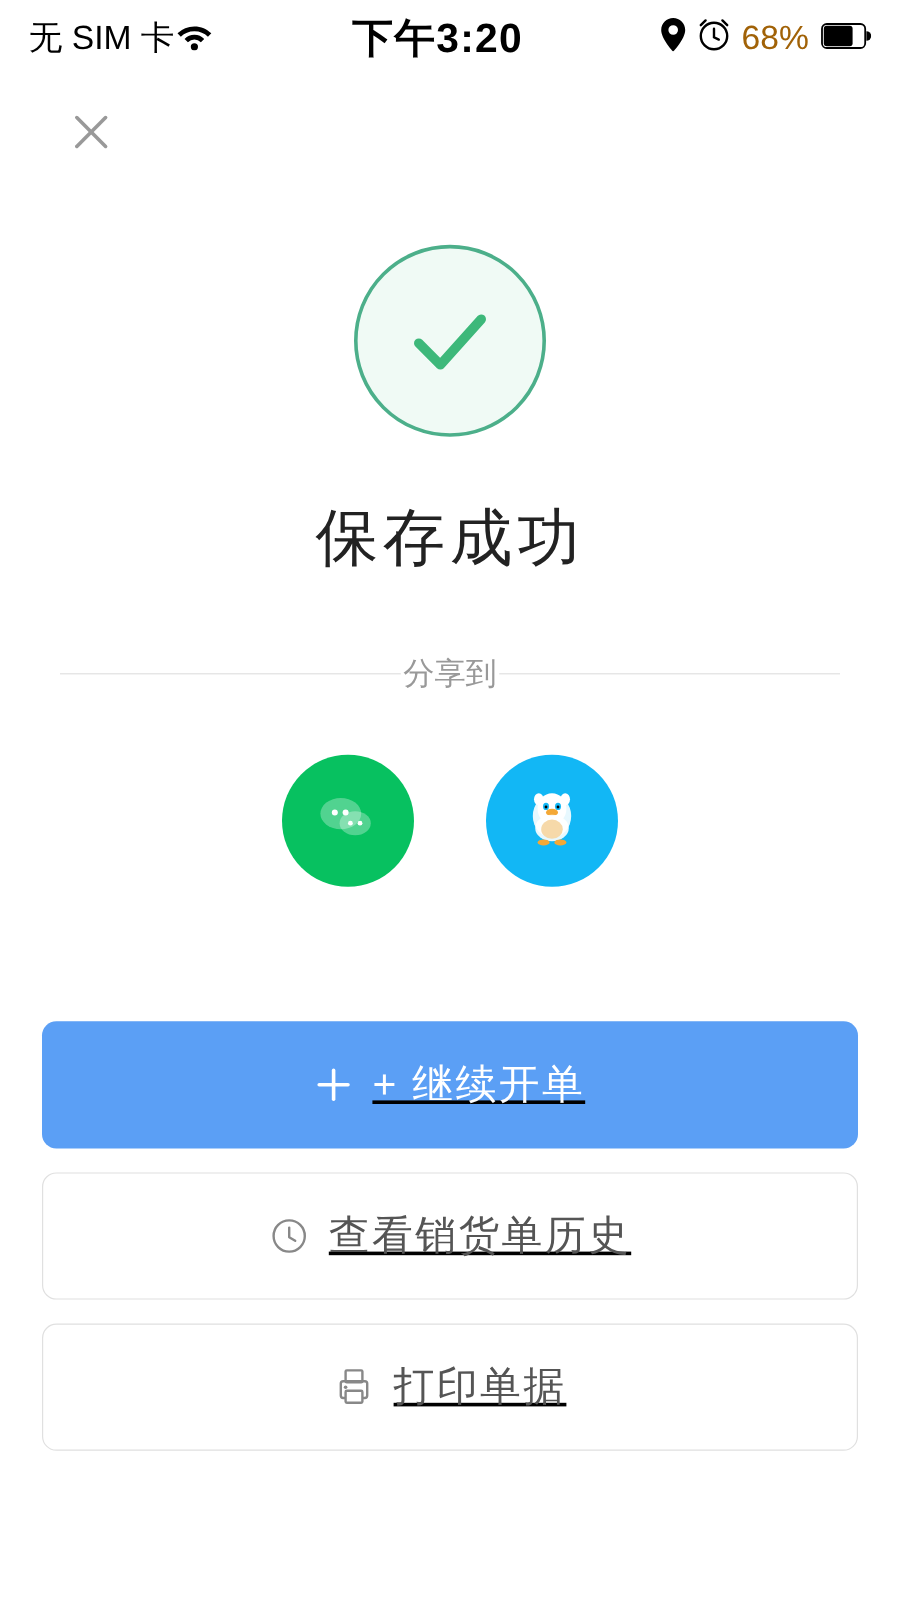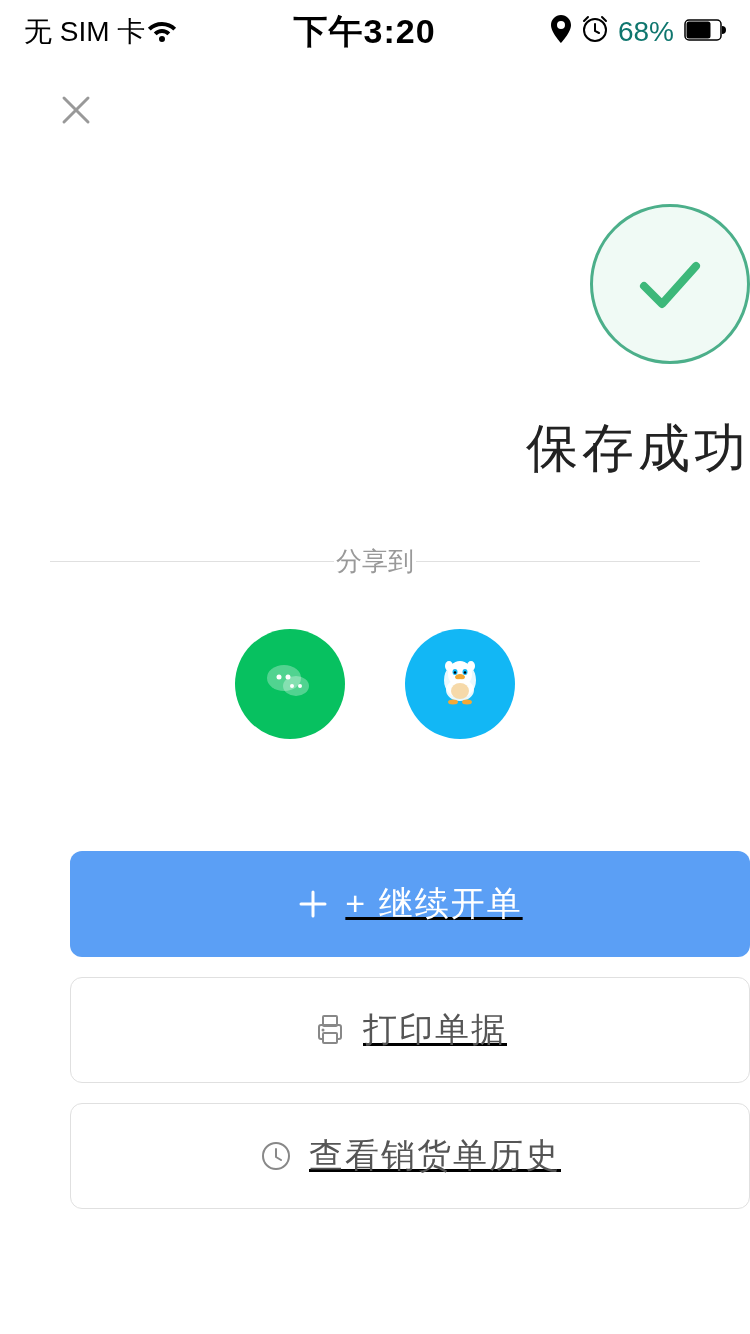--- a/index.html
+++ b/index.html
@@ -43,21 +43,21 @@
       font-weight: 700;
       color: #000;
       letter-spacing: 1px;
     }
 
     .status-right {
       display: flex;
       align-items: center;
       gap: 10px;
       font-size: 28px;
-      color: #0f766e;
+      color: #a16207;
     }
 
     
     .close-btn {
       position: absolute;
       top: 80px;
       left: 46px;
       width: 60px;
       height: 60px;
       display: flex;
@@ -68,21 +68,21 @@
 
     .close-btn svg {
       width: 44px;
       height: 44px;
     }
 
     
     .main-content {
       display: flex;
       flex-direction: column;
-      align-items: flex-end;
+      align-items: center;
       padding-top: 100px;
     }
 
     
     .success-circle {
       width: 160px;
       height: 160px;
       border-radius: 50%;
       border: 3px solid #4caf8a;
       background: #f0faf5;
@@ -315,31 +315,31 @@
     <button class="action-btn action-btn-primary">
       <svg width="32" height="32" viewBox="0 0 32 32" fill="none">
         <line x1="16" y1="4" x2="16" y2="28" stroke="white" stroke-width="3" stroke-linecap="round"></line>
         <line x1="4" y1="16" x2="28" y2="16" stroke="white" stroke-width="3" stroke-linecap="round"></line>
       </svg>
       <span>+ 继续开单</span>
     </button>
 
     <button class="action-btn action-btn-secondary">
       <svg width="34" height="34" viewBox="0 0 34 34" fill="none">
+        <circle cx="17" cy="17" r="13" stroke="#888" stroke-width="2" fill="none"></circle>
+        <path d="M17 10v8l5 3" stroke="#888" stroke-width="2" stroke-linecap="round" stroke-linejoin="round"></path>
+      </svg>
+      <span>查看销货单历史</span>
+    </button>
+
+    <button class="action-btn action-btn-secondary">
+      <svg width="34" height="34" viewBox="0 0 34 34" fill="none">
         <rect x="6" y="12" width="22" height="14" rx="2" stroke="#888" stroke-width="2" fill="none"></rect>
         <rect x="10" y="3" width="14" height="10" rx="1" stroke="#888" stroke-width="2" fill="none"></rect>
         <rect x="10" y="20" width="14" height="10" rx="1" stroke="#888" stroke-width="2" fill="white"></rect>
         <circle cx="10" cy="17" r="1.5" fill="#888"></circle>
       </svg>
       <span>打印单据</span>
     </button>
 
-    <button class="action-btn action-btn-secondary">
-      <svg width="34" height="34" viewBox="0 0 34 34" fill="none">
-        <circle cx="17" cy="17" r="13" stroke="#888" stroke-width="2" fill="none"></circle>
-        <path d="M17 10v8l5 3" stroke="#888" stroke-width="2" stroke-linecap="round" stroke-linejoin="round"></path>
-      </svg>
-      <span>查看销货单历史</span>
-    </button>
-
   </div>
 
 </div>
 
 </body></html>

